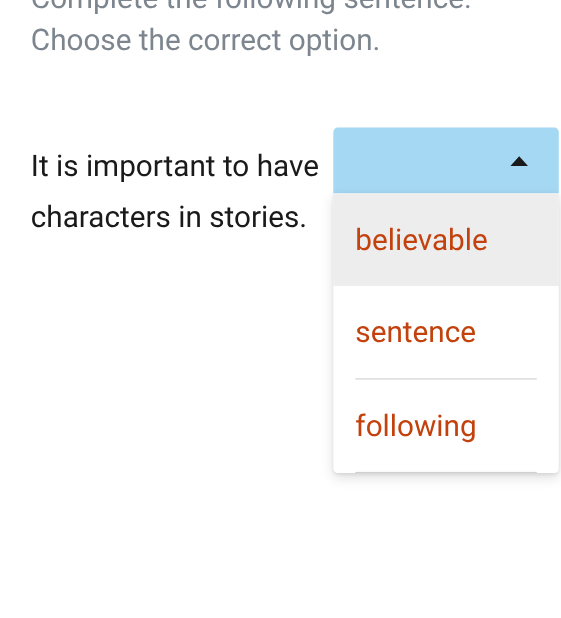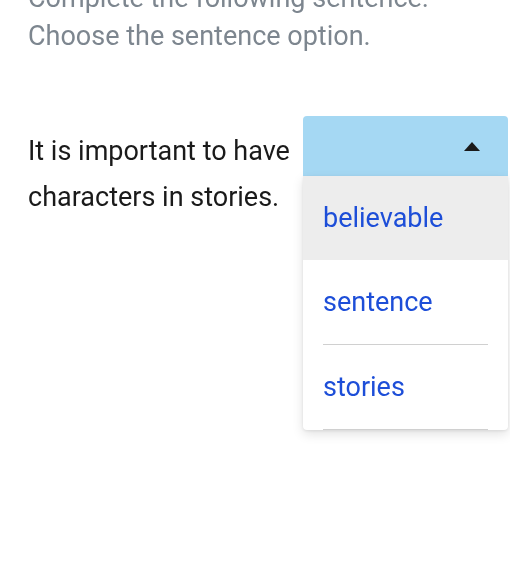--- a/index.html
+++ b/index.html
@@ -73,52 +73,52 @@
       border-bottom: 9px solid #1a1a1a;
     }
     .dropdown-menu {
       background: #ffffff;
       box-shadow: 0 4px 12px rgba(0,0,0,0.12), 0 1px 3px rgba(0,0,0,0.08);
       border-radius: 0 0 4px 4px;
     }
     .dropdown-option {
       padding: 26px 20px;
       font-size: 27px;
-      color: #1d4ed8;
+      color: #c2410c;
       cursor: pointer;
       font-weight: 400;
     }
     .dropdown-option.highlighted {
       background: #ededed;
     }
     .divider {
       height: 1px;
       background: #d0d0d0;
       margin: 0 20px;
     }
   </style>
 </head>
 <body>
 
 <div class="header">
   <div class="header-line1">Complete the following sentence.</div>
-  <div class="header-line2">Choose the sentence option.</div>
+  <div class="header-line2">Choose the correct option.</div>
 </div>
 
 <div class="content">
   <div class="sentence-row">
     <span class="sentence-part1">It is important to have</span>
   </div>
   <div class="sentence-part2">characters in stories.</div>
 </div>
 
 <div class="dropdown-wrapper">
   <div class="dropdown-trigger">
     <span class="chevron-up-icon"></span>
   </div>
   <div class="dropdown-menu">
     <div class="dropdown-option highlighted">believable</div>
     <div class="dropdown-option">sentence</div>
     <div class="divider"></div>
-    <div class="dropdown-option">stories</div>
+    <div class="dropdown-option">following</div>
     <div class="divider"></div>
   </div>
 </div>
 
 </body></html>

